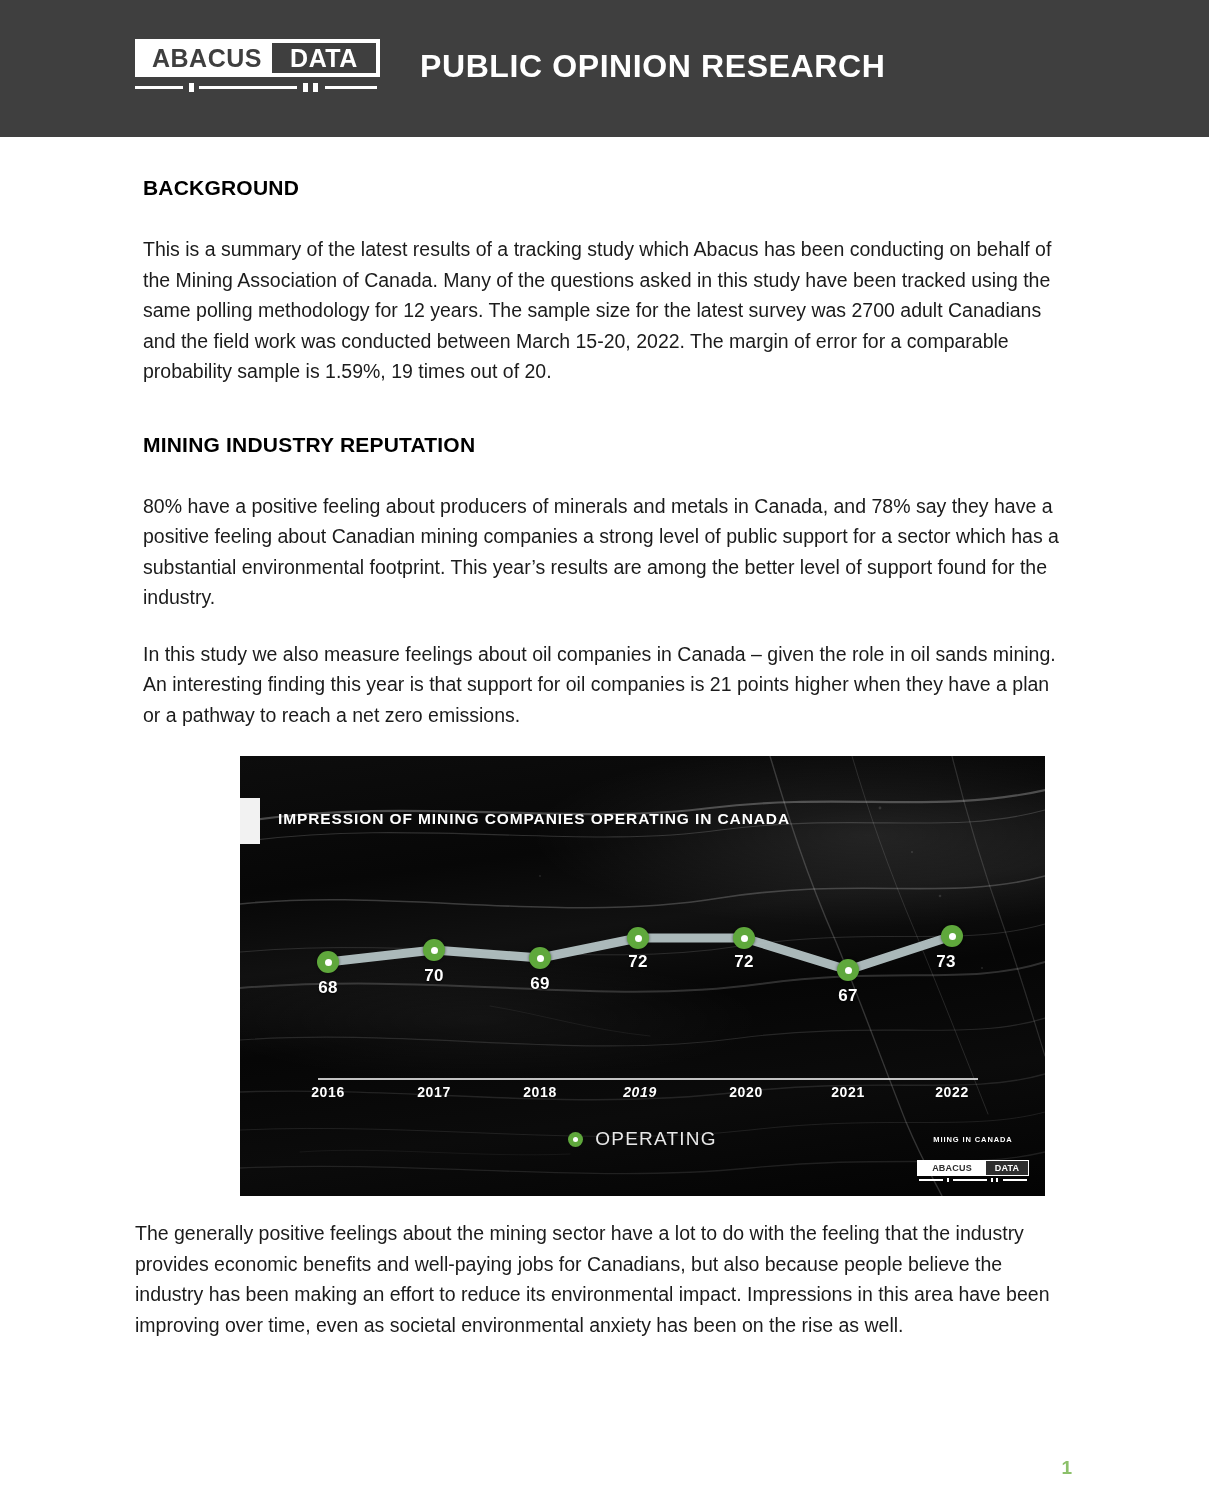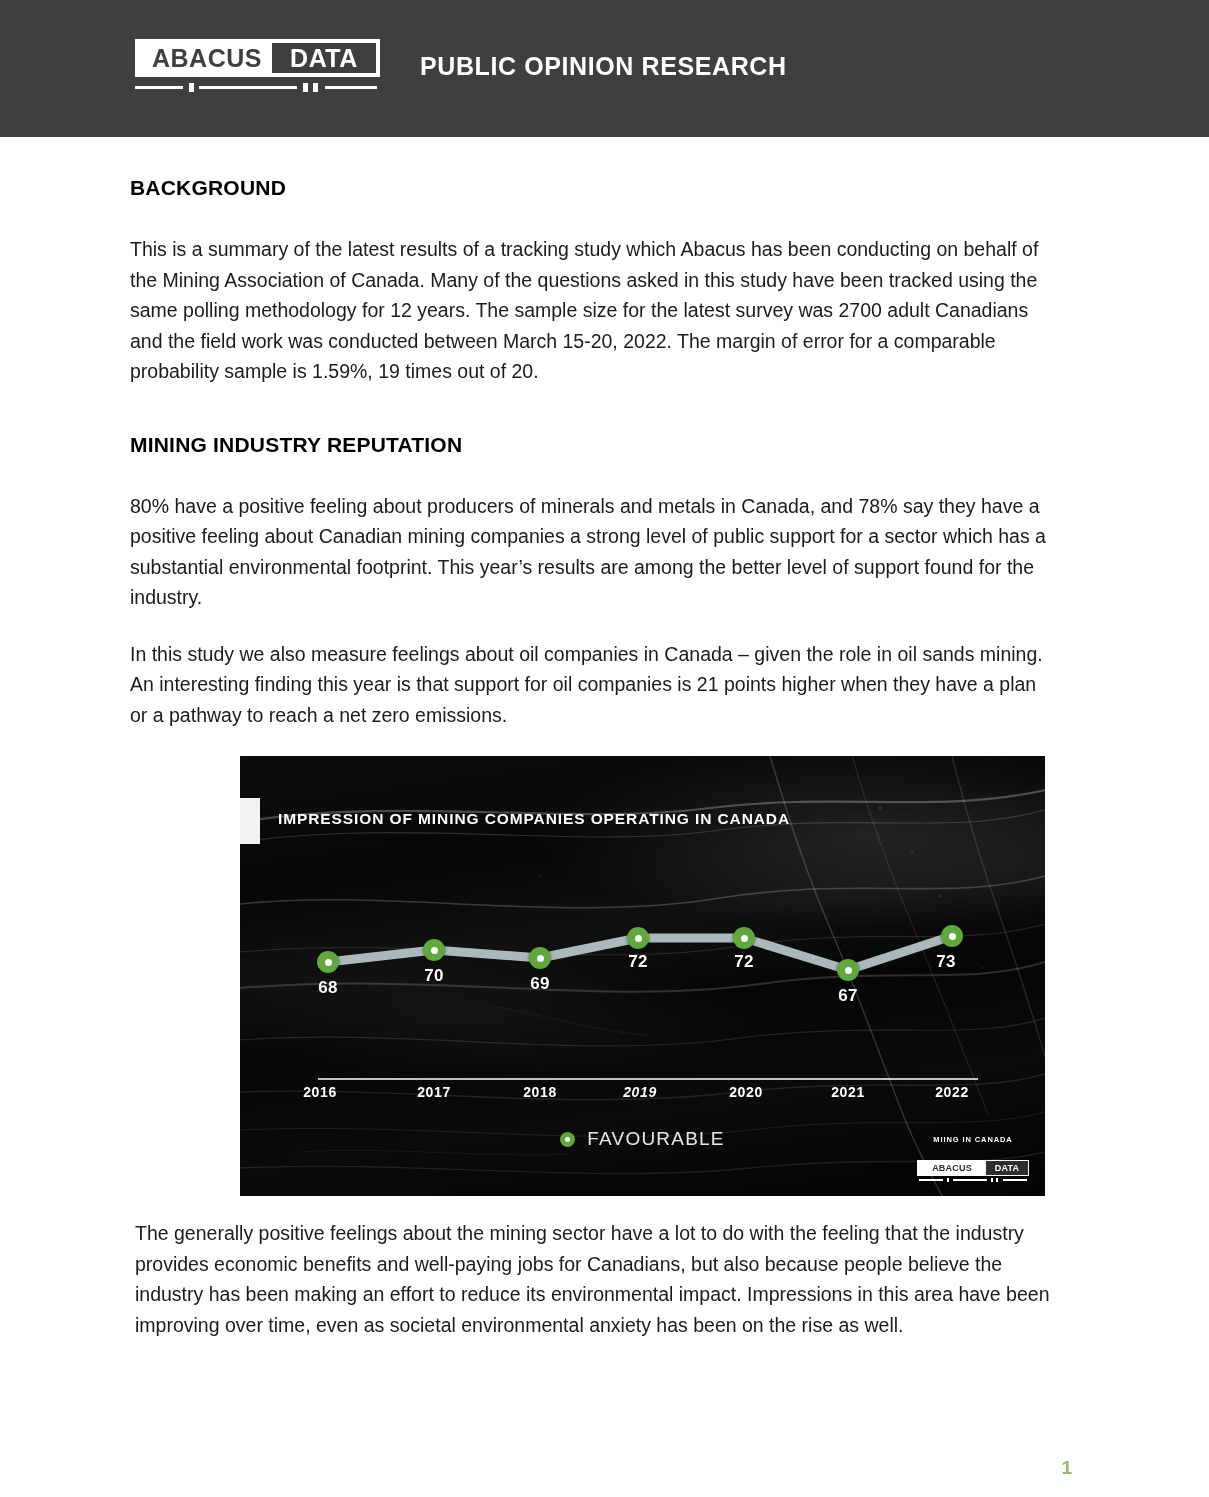--- a/index.html
+++ b/index.html
@@ -82,31 +82,31 @@
   .logo-rule .tick {
     position: absolute;
     top: 0px;
     width: 5px;
     height: 9px;
     background: #ffffff;
   }
   .header-title {
     margin-left: 40px;
     color: #ffffff;
-    font-size: 25px;
+    font-size: 32px;
     font-weight: bold;
     letter-spacing: 0.6px;
     white-space: nowrap;
     margin-top: -4px;
   }
 
   
   .doc {
     position: absolute;
-    left: 130px;
+    left: 143px;
     top: 176px;
     width: 925px;
   }
   .section-heading {
     font-size: 21px;
     font-weight: bold;
     color: #000000;
     letter-spacing: 0.2px;
     margin: 0 0 34px 0;
   }
@@ -398,31 +398,31 @@
 
     <div class="pt-label" style="left:88px;  top:222px;">68</div>
     <div class="pt-label" style="left:194px; top:210px;">70</div>
     <div class="pt-label" style="left:300px; top:218px;">69</div>
     <div class="pt-label" style="left:398px; top:196px;">72</div>
     <div class="pt-label" style="left:504px; top:196px;">72</div>
     <div class="pt-label" style="left:608px; top:230px;">67</div>
     <div class="pt-label" style="left:706px; top:196px;">73</div>
 
     <div class="axis-line"></div>
-    <div class="x-tick" style="left:80px;">2016</div>
+    <div class="x-tick" style="left:88px;">2016</div>
     <div class="x-tick" style="left:194px;">2017</div>
     <div class="x-tick" style="left:300px;">2018</div>
     <div class="x-tick" style="left:400px;font-style:italic;">2019</div>
     <div class="x-tick" style="left:506px;">2020</div>
     <div class="x-tick" style="left:608px;">2021</div>
     <div class="x-tick" style="left:712px;">2022</div>
 
     <div class="legend">
       <span class="legend-dot"></span>
-      <span class="legend-label">FAVOURABLE</span>
+      <span class="legend-label">OPERATING</span>
     </div>
   </div>
 
   <div class="chart-footer">
     <div class="footer-caption">MIING IN CANADA</div>
     <div class="footer-logo">
       <span class="footer-abacus">ABACUS</span>
       <span class="footer-data">DATA</span>
     </div>
     <div class="footer-rule">

